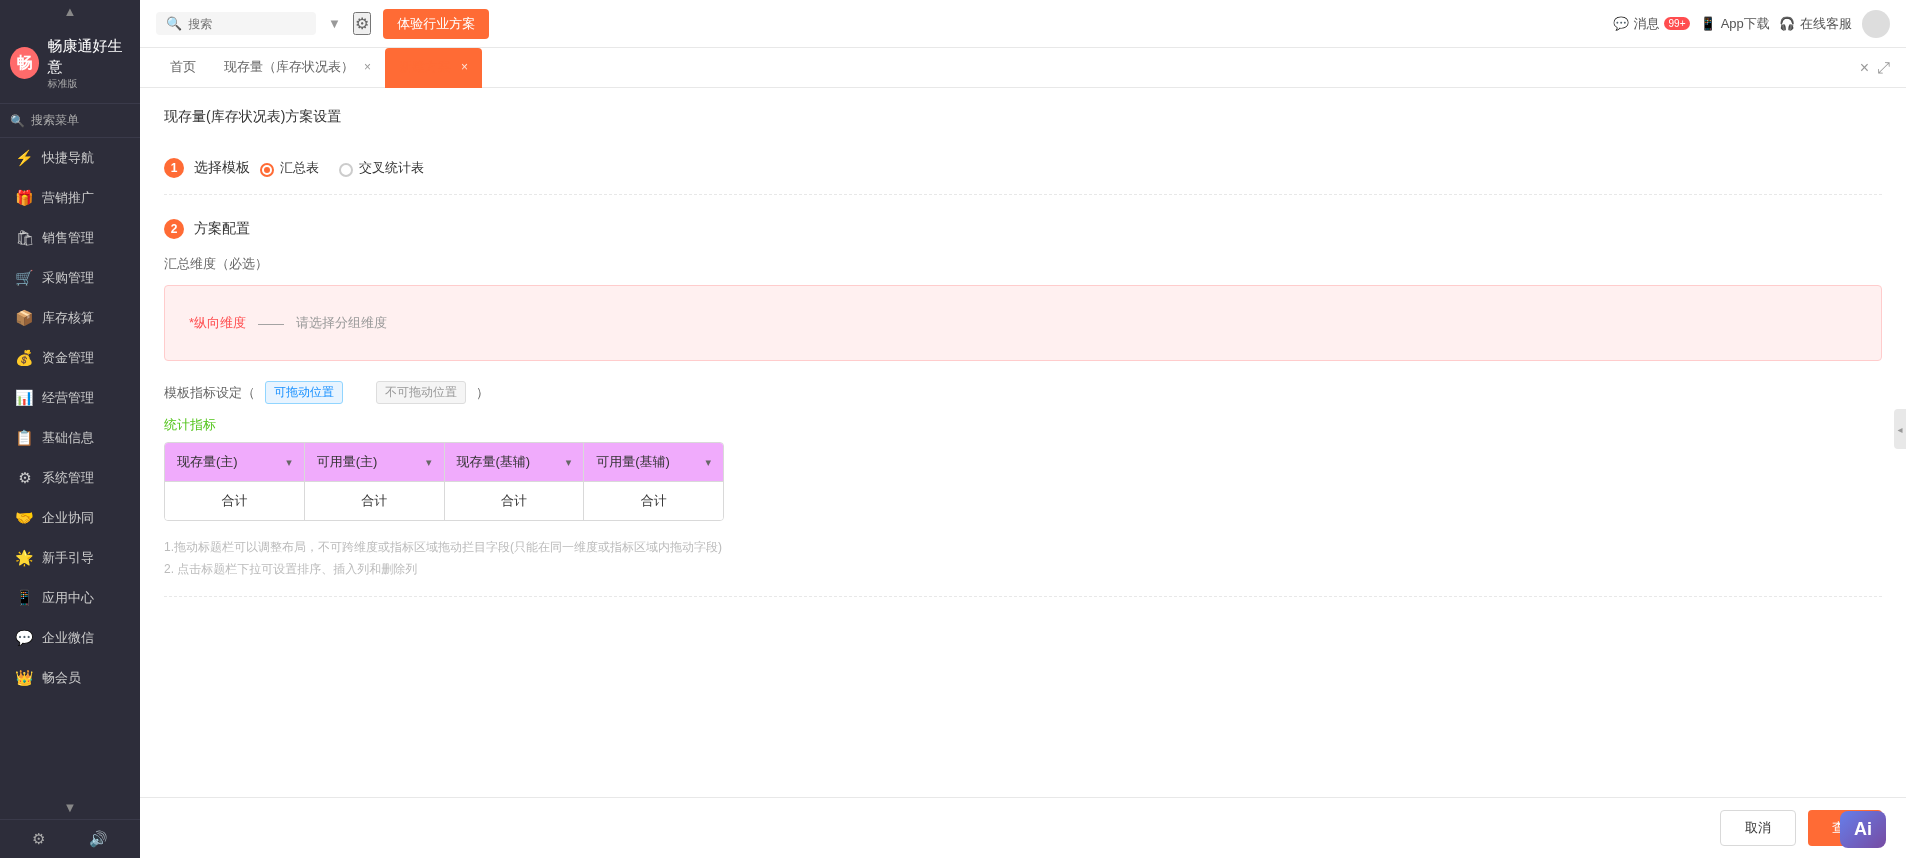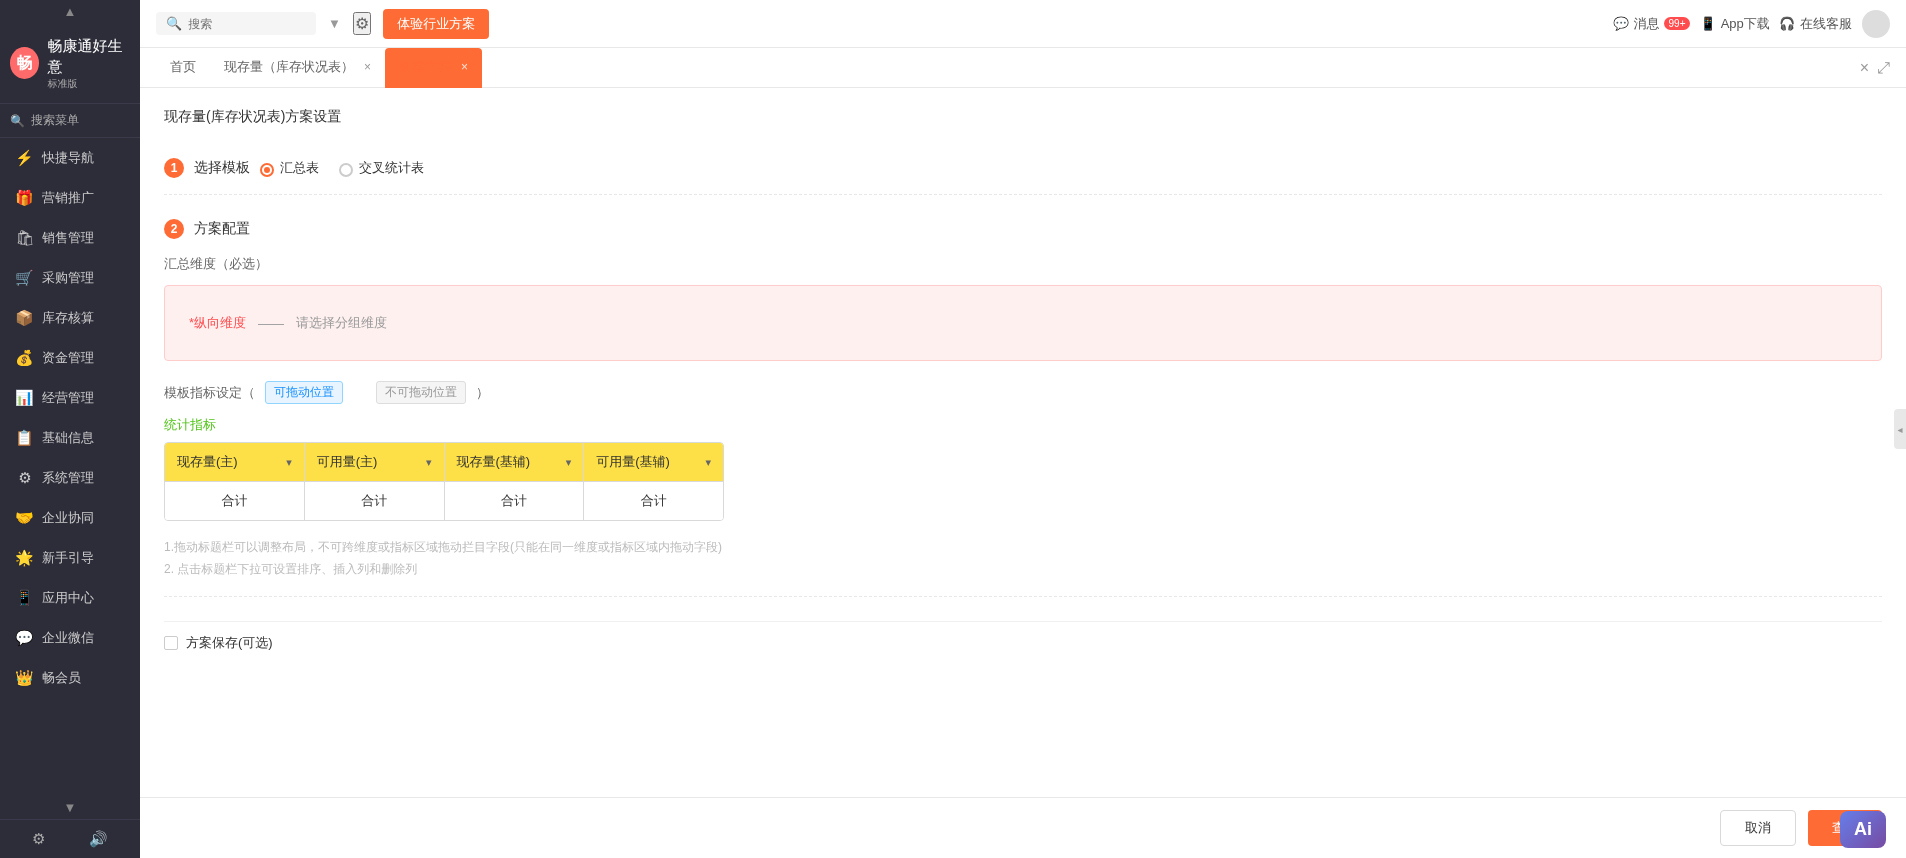--- a/index.html
+++ b/index.html
@@ -317,21 +317,21 @@
     
     .metrics-table {
       border: 1px solid #d9d9d9;
       border-radius: 4px;
       overflow: hidden;
       width: 560px;
       margin-bottom: 16px;
     }
     .table-header-row {
       display: flex;
-      background: #fde047;
+      background: #f0abfc;
     }
     .table-header-cell {
       flex: 1;
       padding: 10px 12px;
       font-size: 13px;
       color: #333;
       border-right: 1px solid #d9d9d9;
       display: flex;
       align-items: center;
       justify-content: space-between;
@@ -657,24 +657,20 @@
         </div>
 
         <div class="tips-section">
           <div>1.拖动标题栏可以调整布局，不可跨维度或指标区域拖动拦目字段(只能在同一维度或指标区域内拖动字段)</div>
           <div>2. 点击标题栏下拉可设置排序、插入列和删除列</div>
         </div>
 
         <hr class="divider">
       </div>
 
-      <div class="save-row" style="padding:12px 0;">
-        <div class="checkbox-box"></div>
-        <span class="save-label">方案保存(可选)</span>
-      </div>
 
     </div>
   </div>
 
   <div class="footer-bar">
     <button class="btn-cancel">取消</button>
     <button class="btn-query">查询</button>
   </div>
 
 </div>

